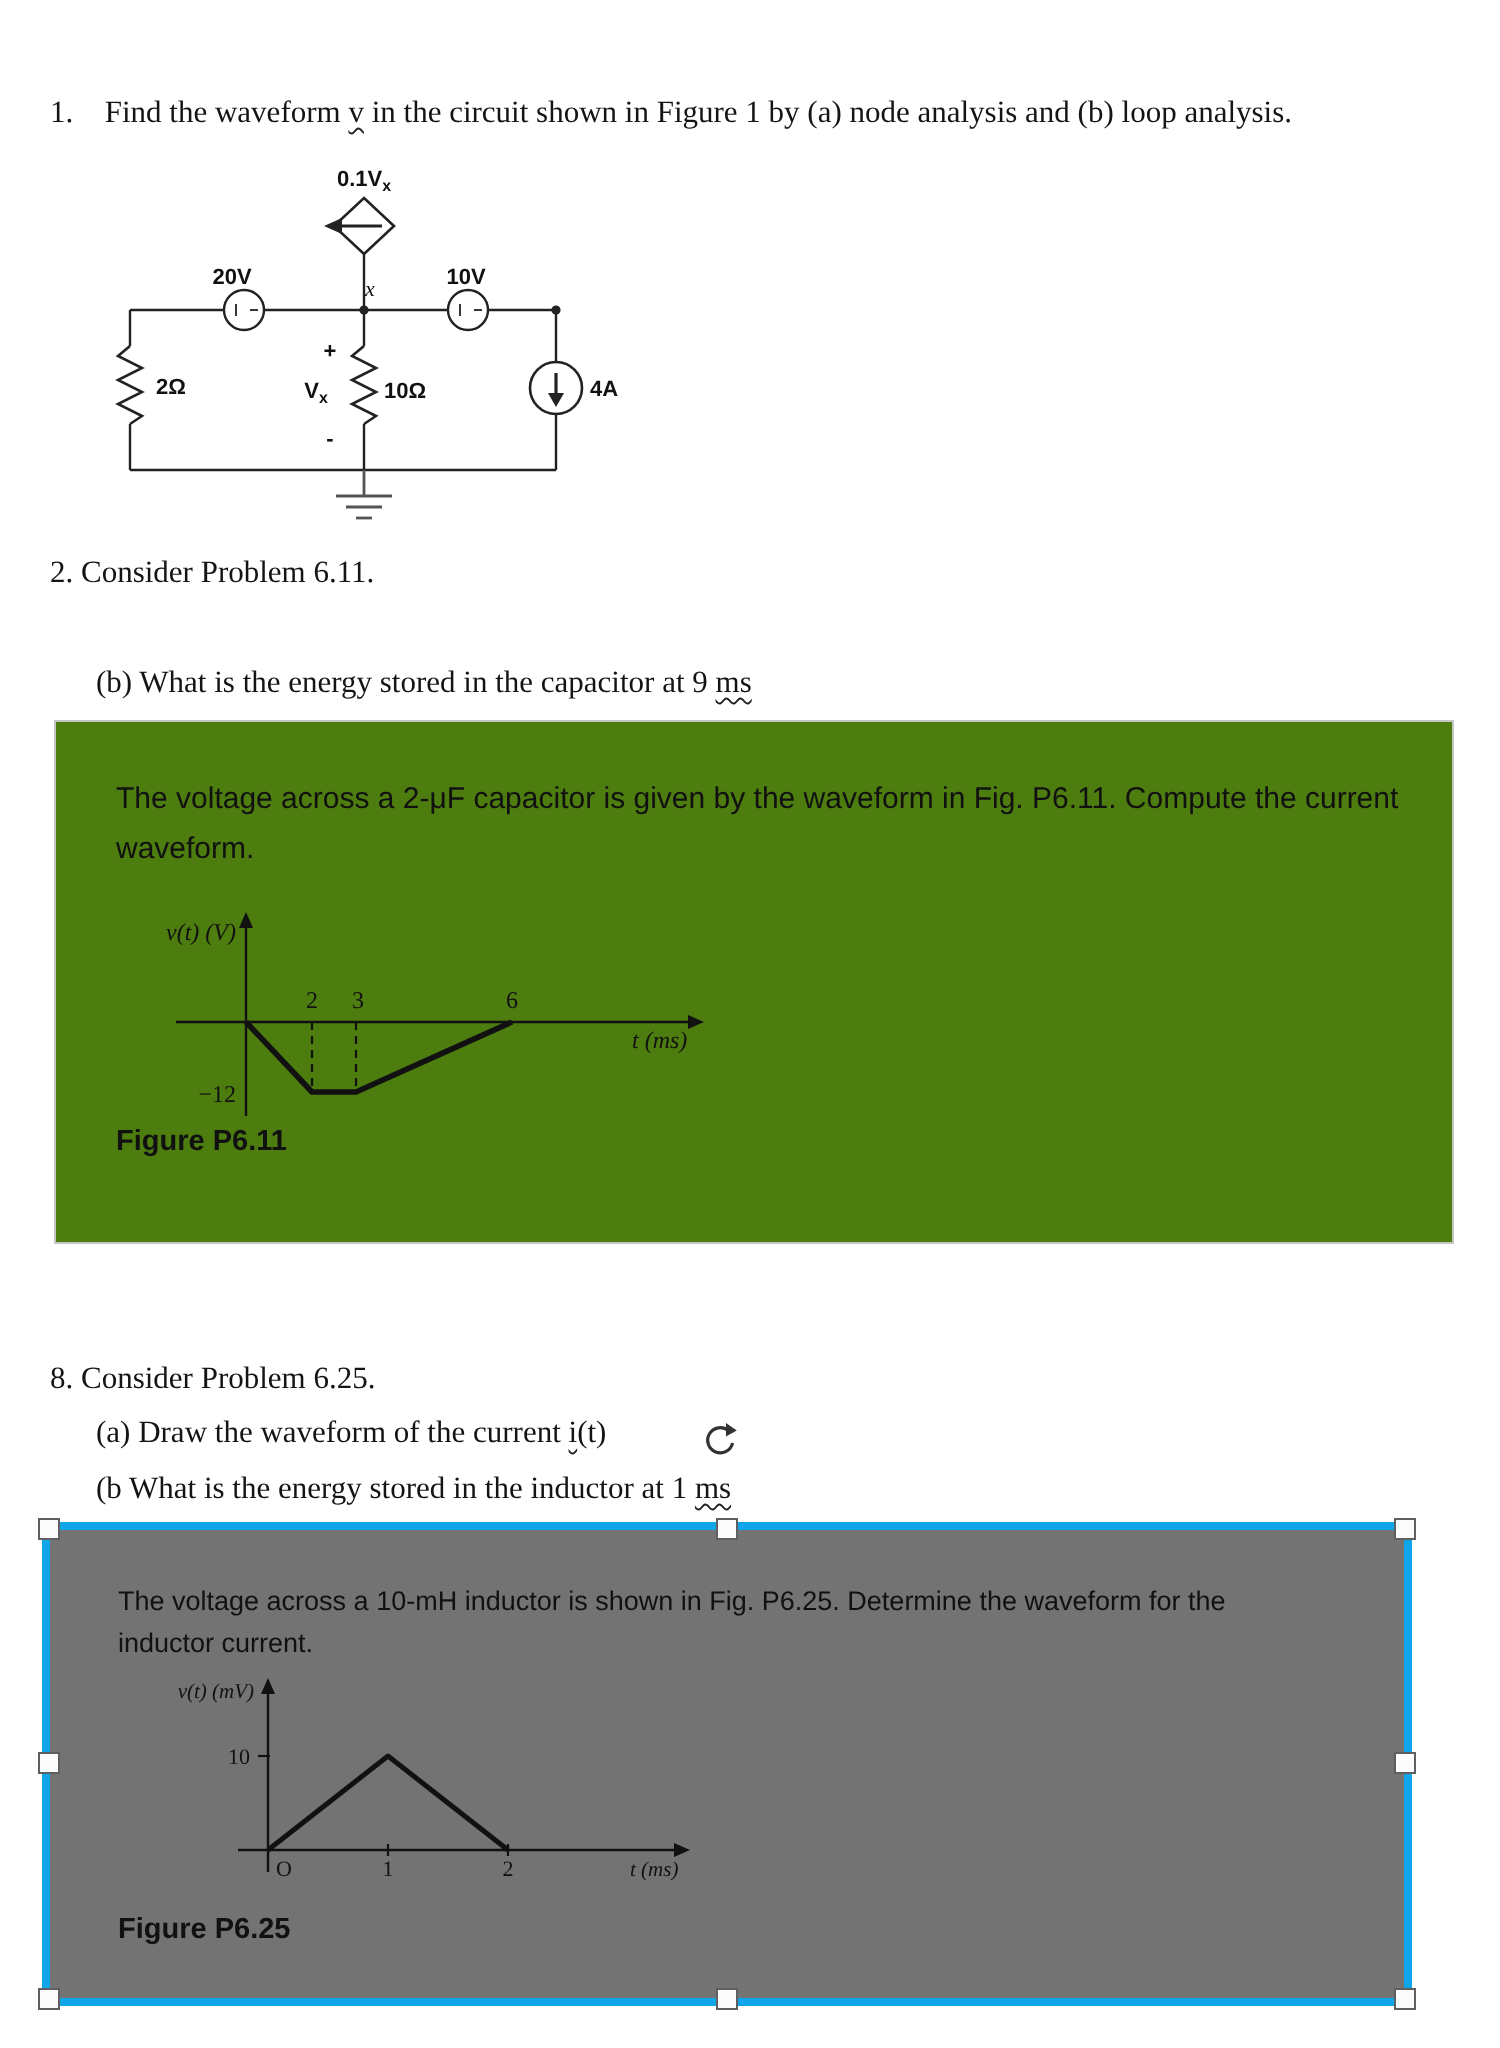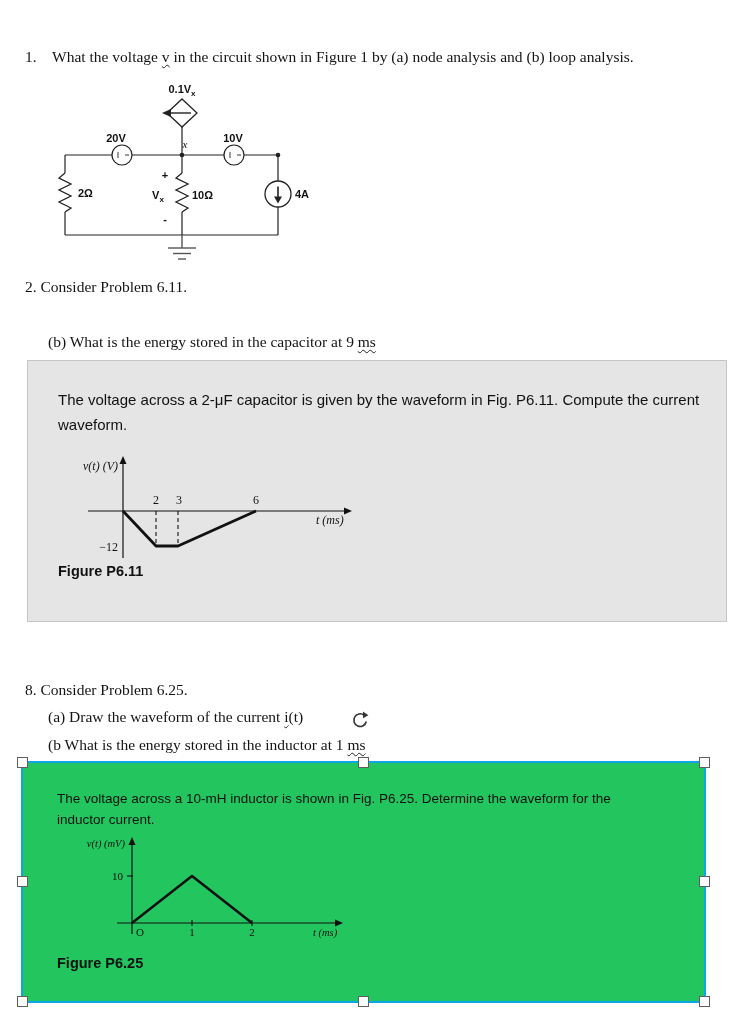--- a/index.html
+++ b/index.html
@@ -10,44 +10,44 @@
   }
   .abs { position:absolute; }
   .ptext { font-size:15.5px; }
   .wavy {
     text-decoration-line:underline;
     text-decoration-style:wavy;
     text-decoration-color:#222;
     text-decoration-thickness:1px;
     text-underline-offset:2px;
   }
-  .figbox { border:1px solid #c6c6c6; background:#e5e5e5; }
+  .figbox { border:1px solid #c6c6c6; background:#4d7c0f; }
   .figtext { font-family:"Liberation Sans", sans-serif; font-size:15px; line-height:25px; color:#111; }
   .figtext2 { font-family:"Liberation Sans", sans-serif; font-size:13.5px; line-height:21px; color:#111; }
   .caption { font-family:Liberation Sans, sans-serif; font-weight:bold; font-size:14.5px; color:#111; }
-  .selbox { border:2px solid #0ea5e9; background:#22c55e; }
+  .selbox { border:4px solid #0ea5e9; background:#737373; }
   .handle {
     position:absolute; width:11px; height:11px;
     background:#fcfcfc; border:1.5px solid #5f5f5f;
   }
   svg text { fill:#111; }
   .cir-lbl { font-family:"Liberation Sans", sans-serif; font-size:11px; font-weight:bold; }
   .axis-lbl { font-family:"Liberation Serif", serif; font-style:italic; font-size:12px; }
   .tick-lbl { font-family:"Liberation Serif", serif; font-size:12px; }
   .tick-lbl-sm { font-family:"Liberation Serif", serif; font-size:11px; }
 </style>
 </head>
 <body>
 
 <div class="page">
 
   <div class="abs ptext" style="left:25px; top:48px; width:700px;">
     <span>1.</span>
     <span style="display:inline-block; width:8px;"></span>
-    <span>What the voltage </span><span class="wavy">v</span><span> in the circuit shown in Figure 1 by (a) node analysis and (b) loop analysis.</span>
+    <span>Find the waveform </span><span class="wavy">v</span><span> in the circuit shown in Figure 1 by (a) node analysis and (b) loop analysis.</span>
   </div>
 
   <svg class="abs" style="left:52px; top:80px;" width="280" height="200" viewBox="0 0 280 200">
 
     <text x="130" y="13" text-anchor="middle" class="cir-lbl"><tspan>0.1V</tspan><tspan dy="2.5" font-size="8">x</tspan></text>
 
     <g>
       <polygon points="130,19 145,33 130,47 115,33" fill="#fff" stroke="#222" stroke-width="1.3"></polygon>
       <line x1="139" y1="33" x2="117" y2="33" stroke="#222" stroke-width="1.4"></line>
       <polygon points="110,33 119,29 119,37" fill="#222"></polygon>

